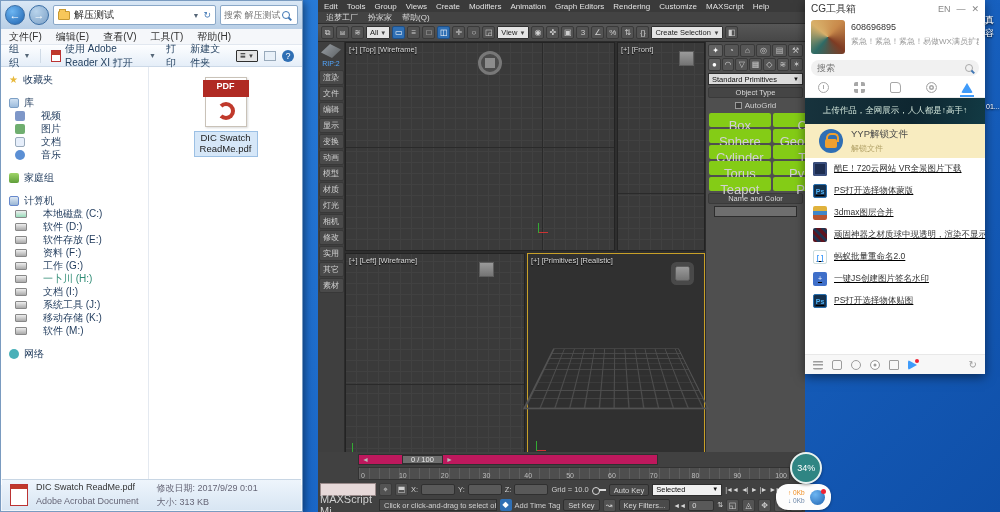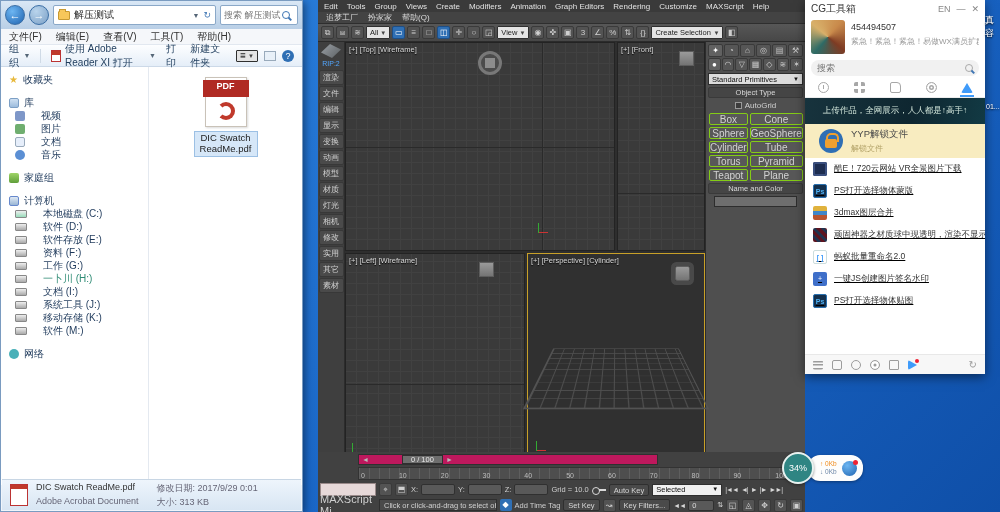--- a/index.html
+++ b/index.html
@@ -130,22 +130,22 @@
     text-align:center; line-height:12px; font-size:8px; border-radius:2px; }
   .ptab.active { background:#616161; color:#fff; }
   .pdd { height:12px; background:#dcdcdc; color:#111; font-size:7.5px; line-height:11px;
     padding:0 3px; border:1px solid #2d2d2d; display:flex; justify-content:space-between; align-items:center;
     margin:2px 0; }
   .rollout { background:#454545; border:1px solid #3a3a3a; color:#d8d8d8; text-align:center;
     font-size:7.5px; height:11px; line-height:10px; margin:2px 0; border-radius:2px; }
   .agrow { display:flex; align-items:center; gap:3px; justify-content:center; height:11px; color:#cfcfcf; }
   .chk { width:7px; height:7px; border:1px solid #9a9a9a; background:#3c3c3c; }
   .btn-grid { display:grid; grid-template-columns:1fr 1fr; gap:2px; margin:2px 1px; }
-  .obtn { height:12px; background:#585858; border:1px solid #84cc16; border-radius:2px;
-    color:#d2d2d2; font-size:10px; text-align:center; line-height:11px; }
+  .obtn { height:12px; background:#585858; border:7px solid #84cc16; border-radius:2px;
+    color:#d2d2d2; font-size:13px; text-align:center; line-height:11px; }
   .swatch { height:11px; background:#6e6e6e; border:1px solid #2d2d2d; margin:2px 6px; }
 
   .mx-bottom { position:absolute; left:0; right:0; bottom:0; height:60px; background:#414141; }
   .tl-row { position:absolute; left:40px; top:2px; width:300px; height:11px; background:#be185d;
     border:1px solid #303030; display:flex; align-items:center; }
   .tl-pill { margin-left:30px; background:#6e6e6e; border:1px solid #2f2f2f; color:#e8e8e8;
     font-size:7.5px; padding:0 8px; height:9px; line-height:8px; }
   .tl-arrow { color:#bbb; font-size:7px; padding:0 3px; }
   .ruler { position:absolute; left:40px; top:15px; width:432px; height:13px; background:#4e4e4e;
     border:1px solid #333;
@@ -234,21 +234,21 @@
     linear-gradient(#9c9c9c,#9c9c9c) 0 8px/10px 1.5px no-repeat; }
   .fi.clock2 { border-radius:50%; }
   .fi.target { border-radius:50%; box-shadow:inset 0 0 0 2.5px #fff, inset 0 0 0 4px #9c9c9c; }
   .fi.flag { border:none; width:0; height:0; border-top:5px solid transparent;
     border-bottom:5px solid transparent; border-left:9px solid #3f9bfa; position:relative; }
   .fi.flag:after { content:""; position:absolute; left:-2px; top:-6px; width:4px; height:4px;
     background:#e23; border-radius:50%; }
   .fi.refresh { border:none; color:#9c9c9c; font-size:10px; line-height:10px; margin-left:auto; width:auto;}
 
   
-  #speed { left:782px; top:452px; display:flex; align-items:center; z-index:9; }
+  #speed { left:782px; top:452px; display:flex; align-items:center; z-index:9;flex-direction:column; }
   .sp-circle { width:32px; height:32px; border-radius:50%; background:#2f8583; border:2px solid #e8f2f0;
     color:#fff; font-size:9px; display:flex; align-items:center; justify-content:center;
     box-shadow:0 1px 3px rgba(0,0,0,.4); z-index:2; }
   .sp-pill { margin-left:-6px; background:#fdfdfd; border-radius:12px; height:26px;
     display:flex; align-items:center; padding:0 6px 0 12px; gap:5px; box-shadow:0 1px 3px rgba(0,0,0,.35); }
   .sp-rates { display:flex; flex-direction:column; font-size:6.5px; line-height:1.3; }
   .up { color:#f08c1e; } .down { color:#6d87a8; }
   .sp-ball { width:15px; height:15px; border-radius:50%; background:radial-gradient(circle at 35% 30%,#6db6f2,#1f63b0);
     position:relative; }
   .sp-ball:after { content:""; position:absolute; right:-1px; top:-1px; width:5px; height:5px;
@@ -490,21 +490,21 @@
           <div class="vcube" style="right:30px"></div>
           <div class="tripod" style="left:6px;bottom:6px;top:auto"></div>
         </div>
         <div class="vp" style="left:272px;top:0;width:88px;height:209px">
           <div class="vlab">[+] [Front]</div>
           <div class="axline-h" style="top:150px"></div>
           <div class="vcube"></div>
         </div>
         <div class="vp persp" style="left:182px;top:211px;width:178px;height:207px">
           <div class="pgrid"></div>
-          <div class="vlab">[+] [Perspective] [Cylinder]</div>
+          <div class="vlab">[+] [Primitives] [Realistic]</div>
           <div class="vcube" style="top:12px;right:14px;box-shadow:0 0 0 4px rgba(120,120,120,.35);border-radius:2px"></div>
           <div class="tripod" style="left:8px;bottom:8px;top:auto"></div>
         </div>
       </div>
 
       <div class="mx-panel">
         <div class="ptabs">
           <span class="ptab active">✦</span>
           <span class="ptab">◔</span>
           <span class="ptab">⌂</span>
@@ -615,21 +615,21 @@
     <div class="qq-title">
       <span>CG工具箱</span>
       <span class="sp"></span>
       <span class="qq-ctl">EN</span>
       <span class="qq-ctl">—</span>
       <span class="qq-ctl">✕</span>
     </div>
     <div class="qq-head">
       <div class="qq-avatar"></div>
       <div class="meta">
-        <span>454494507</span>
+        <span>608696895</span>
         <span class="qq-notice">紧急！紧急！紧急！易做WX满员扩群...</span>
       </div>
     </div>
     <div class="qq-search">
       <input placeholder="搜索" style="">
       <span class="mag" style="border-color:#aaa"></span>
     </div>
     <div class="qq-tabs">
       <span class="qq-tab">
           <span class="ti clock"></span>

